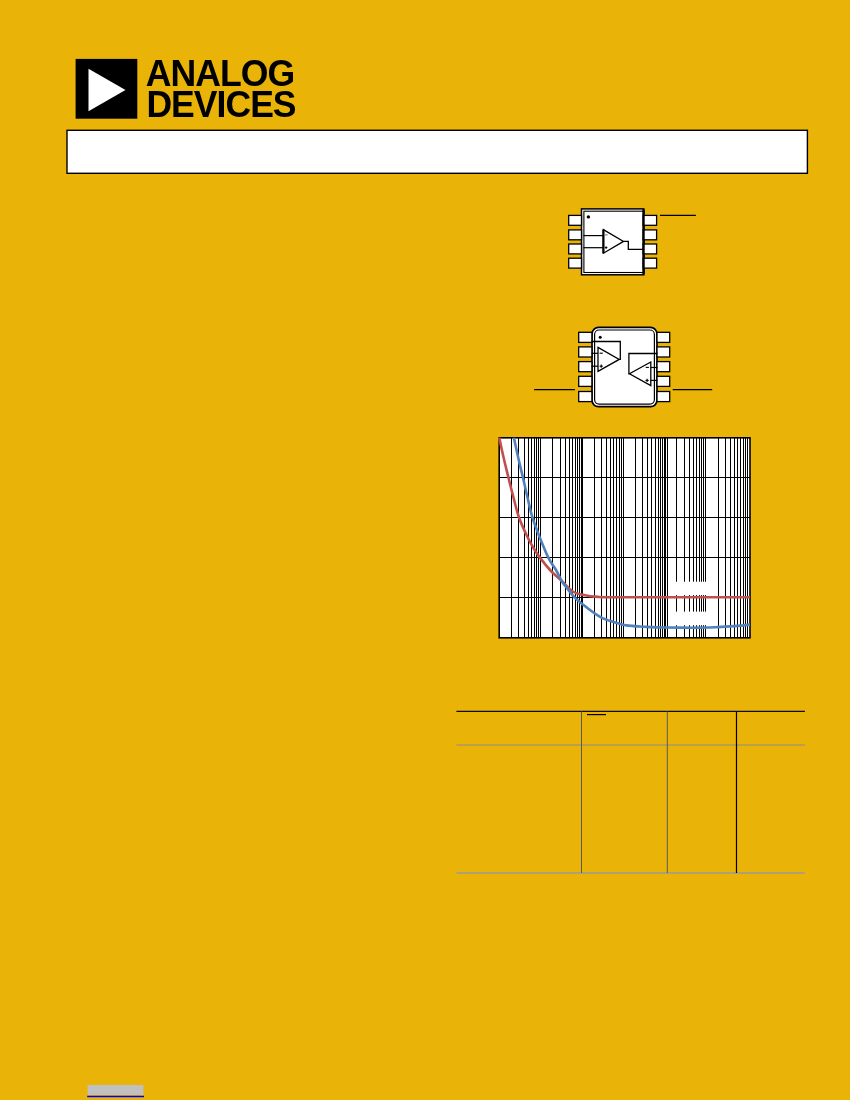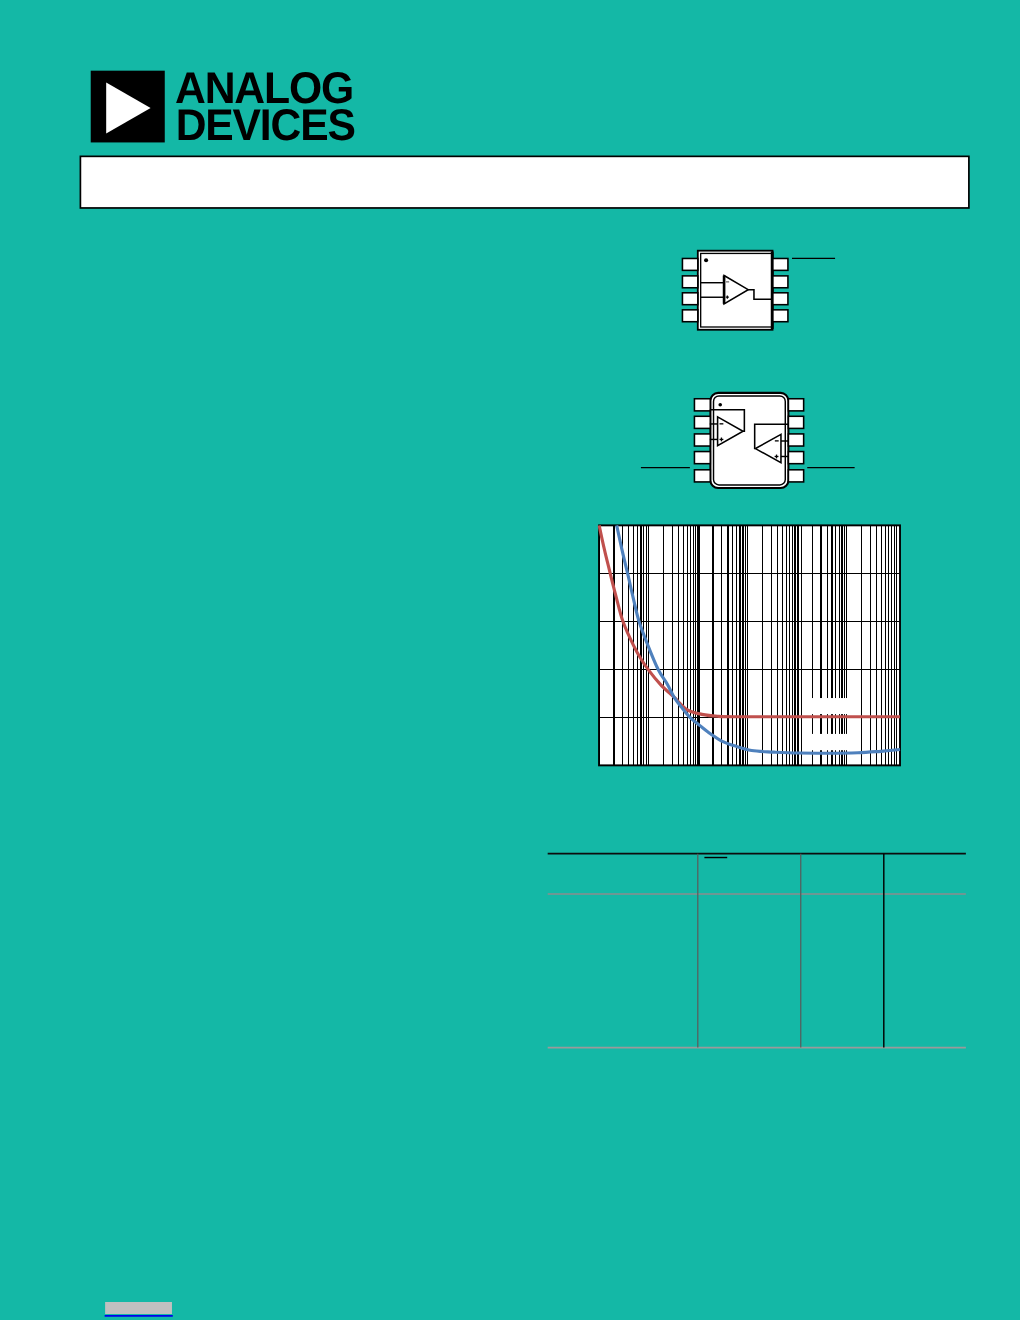--- a/index.html
+++ b/index.html
@@ -1,16 +1,16 @@
 <!DOCTYPE html>
 <html><head>
 <meta charset="utf-8">
 <style>
   html,body { margin:0; padding:0; background:#fff; }
-  #page { position:relative; width:850px; height:1100px; background:#14b8a6;
+  #page { position:relative; width:850px; height:1100px; background:#eab308;
           font-family:"Liberation Sans", sans-serif; overflow:hidden; }
 </style>
 </head>
 <body>
 <div id="page">
 <svg width="850" height="1100" viewBox="0 0 850 1100" xmlns="http://www.w3.org/2000/svg">
 
   <rect x="75.6" y="58.9" width="61.7" height="59.8" fill="#000"></rect>
 
   <polygon points="88.5,68.8 125.5,90.0 88.5,111.2" fill="#fff"></polygon>

